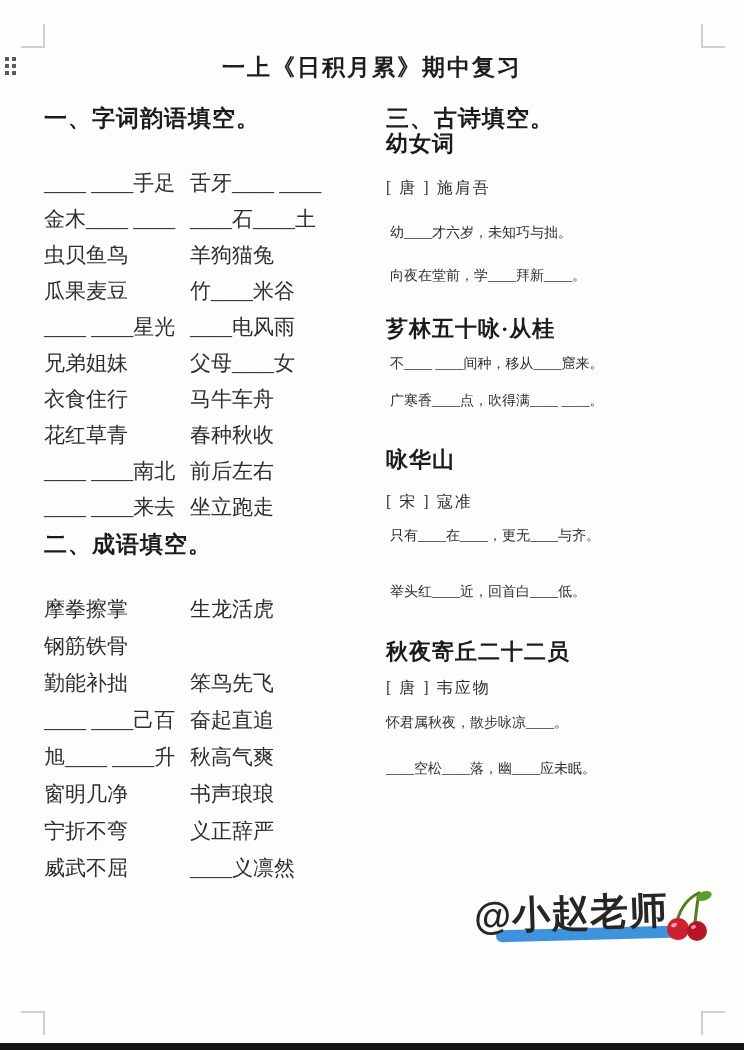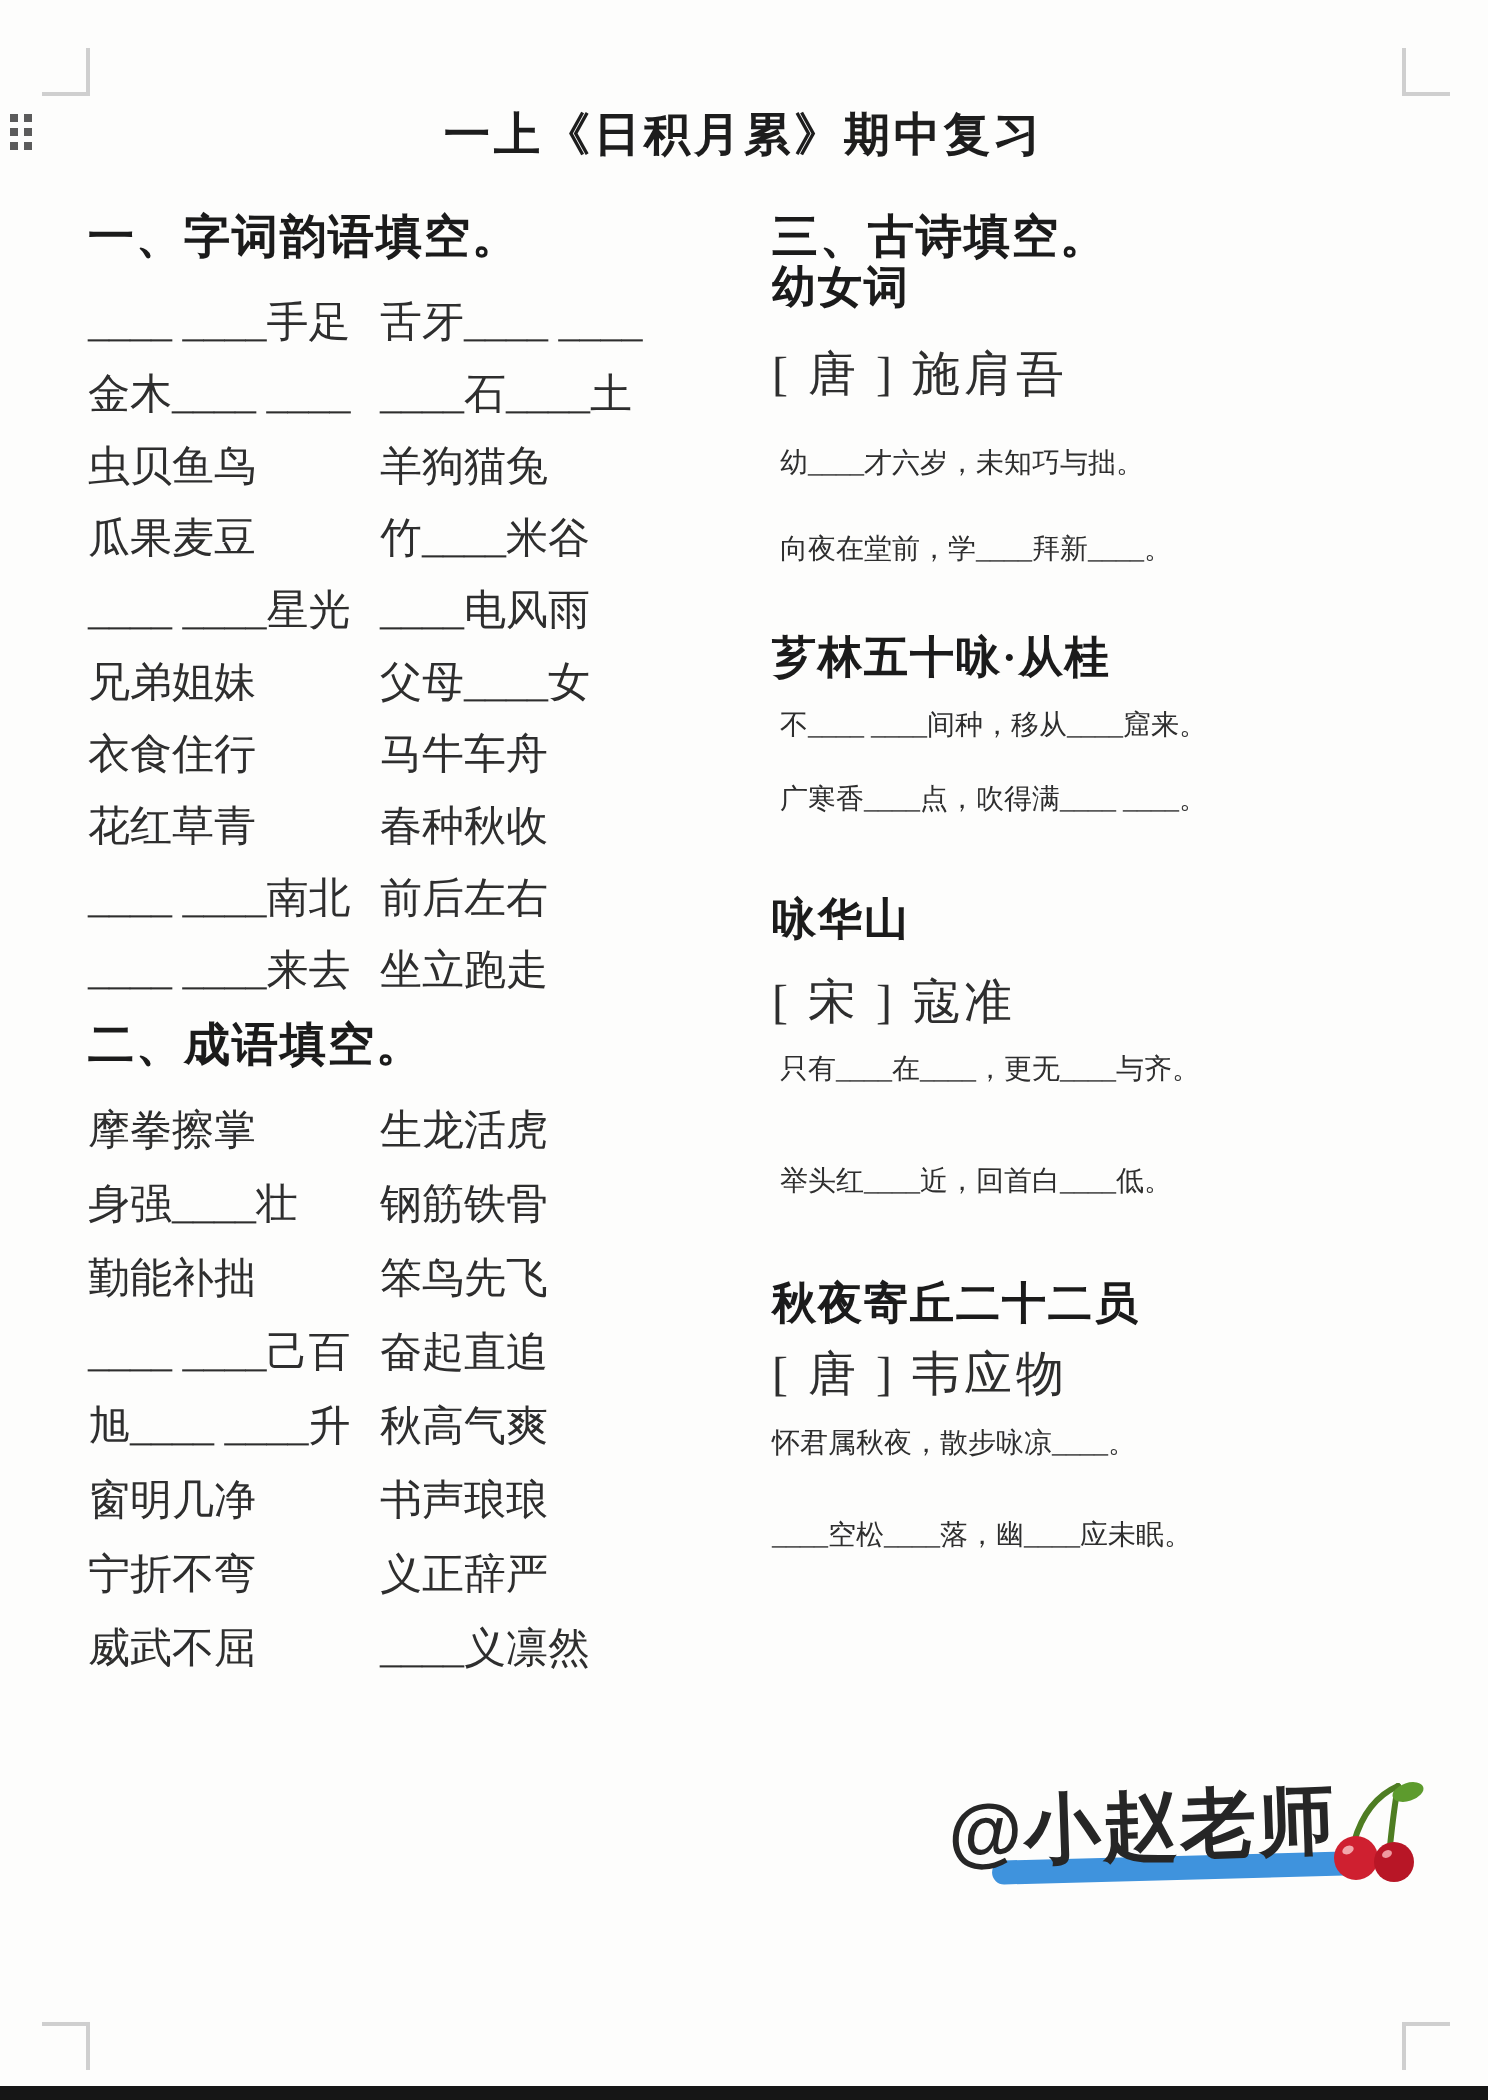--- a/index.html
+++ b/index.html
@@ -18,31 +18,31 @@
                grid-template-columns:repeat(2,4px);gap:3px;cursor:grab;}
   .drag-handle i{width:4px;height:4px;background:#5b5b5b;display:block;}
 
   .doc-title{position:absolute;top:52px;left:0;right:0;text-align:center;
              font-size:23px;font-weight:700;color:#1d1d1d;letter-spacing:2px;}
 
   h2.sec{margin:0;font-size:23px;font-weight:700;line-height:26px;color:#1b1b1b;letter-spacing:1px;}
 
   
   .col-left{position:absolute;left:44px;top:106px;width:335px;display:flex;flex-direction:column;}
-  .word-grid{margin-top:18px;display:flex;flex-direction:column;}
+  .word-grid{margin-top:40px;display:flex;flex-direction:column;}
   .wrow{display:flex;height:22px;margin-bottom:14px;font-size:21px;line-height:22px;white-space:nowrap;}
   .wrow .c1{width:146px;flex:0 0 146px;}
   .word-grid.s2 .wrow{margin-bottom:15px;}
   .s2-heading{margin-top:38px;}
 
   
   .col-right{position:absolute;left:386px;top:106px;width:348px;display:flex;flex-direction:column;}
   .poem{display:flex;flex-direction:column;}
   .poem-title{font-size:22px;font-weight:700;line-height:24px;color:#1b1b1b;letter-spacing:1px;}
-  .poem-author{font-size:24px;line-height:22px;letter-spacing:2px;}
+  .poem-author{font-size:16px;line-height:22px;letter-spacing:2px;}
   .poem-line{font-size:14px;line-height:24px;white-space:nowrap;padding-left:4px;}
   .p1{}.p1 .poem-title{margin-bottom:21px}.p1 .poem-author{margin-bottom:22px}.p1 .l1{margin-bottom:19px}
   .p2{margin-top:29px}.p2 .poem-title{margin-bottom:11px}.p2 .poem-author{margin-bottom:10px}.p2 .l1{margin-bottom:13px}
   .p3{margin-top:35px}.p3 .poem-title{margin-bottom:19px}.p3 .poem-author{margin-bottom:11px}.p3 .l1{margin-bottom:32px}
   .p4{margin-top:36px}.p4 .poem-title{margin-bottom:13px}.p4 .poem-author{margin-bottom:12px}.p4 .l1{margin-bottom:22px}
   .p4 .poem-line{padding-left:0;}
 
   
   .watermark{position:absolute;left:474px;top:888px;width:245px;height:64px;}
   .wm-underline{position:absolute;left:22px;top:40px;width:182px;height:12px;background:#3f93dd;
@@ -122,21 +122,20 @@
     </div>
 
     <h2 class="sec s2-heading">二、成语填空。</h2>
 
     <div class="word-grid s2">
       <div class="wrow">
         <span class="c1">摩拳擦掌</span>
         <span class="c2">生龙活虎</span>
       </div>
       <div class="wrow">
-        <span class="c1">身强____壮</span>
         <span class="c2">钢筋铁骨</span>
       </div>
       <div class="wrow">
         <span class="c1">勤能补拙</span>
         <span class="c2">笨鸟先飞</span>
       </div>
       <div class="wrow">
         <span class="c1">____ ____己百</span>
         <span class="c2">奋起直追</span>
       </div>

